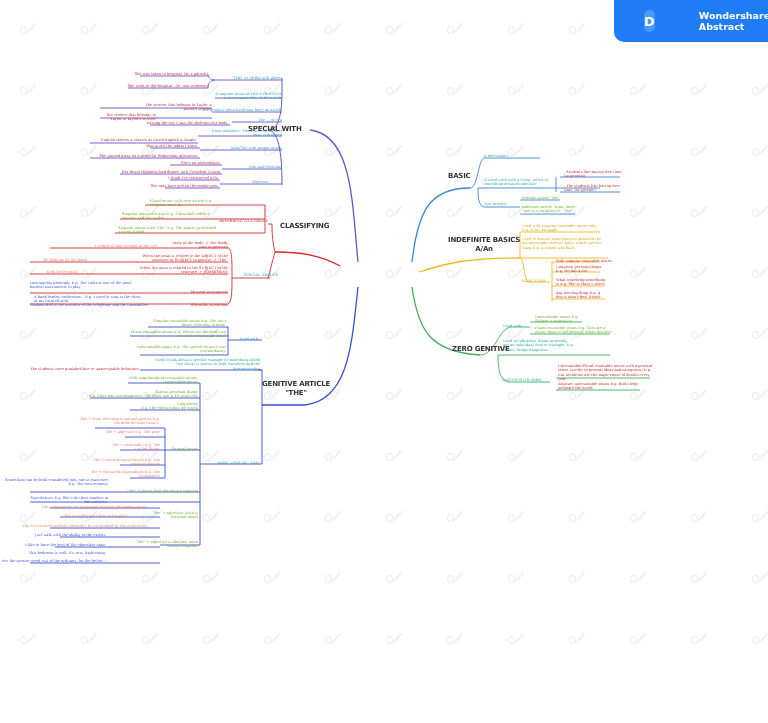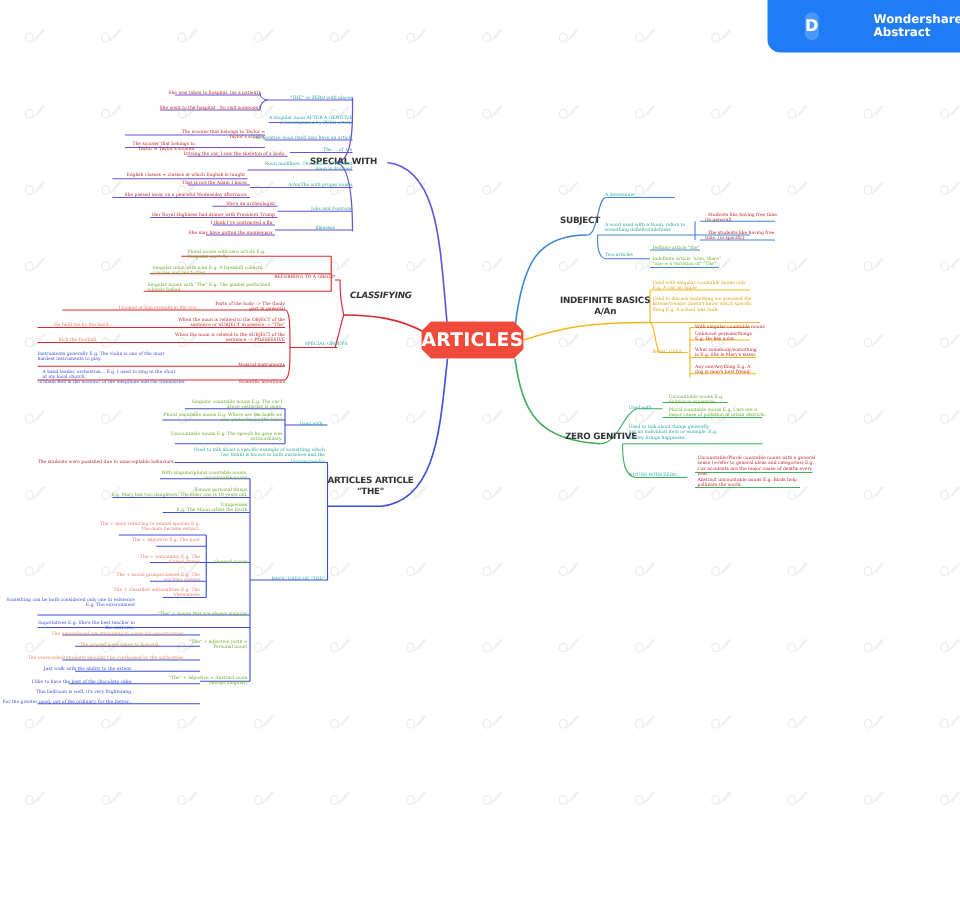--- a/index.html
+++ b/index.html
@@ -867,29 +867,28 @@
   </svg>
 
   <div class="badge">
     <div class="logo">D</div>
     <div class="txt">
       <div>Wondershare</div>
       <div>Abstract</div>
     </div>
   </div>
 
-  <div class="root">ARTICLES</div>
 
   <div class="branch" style="left:248px;top:125px;">SPECIAL WITH</div>
-  <div class="branch" style="left:280px;top:232px;font-style:italic;">CLASSIFYING</div>
+  <div class="branch" style="left:280px;top:222px;">CLASSIFYING</div>
   <div class="branch" style="left:262px;top:380px;">
-    <div>ARTICLES ARTICLE</div>
+    <div>GENITIVE ARTICLE</div>
     <div>"THE"</div>
   </div>
-  <div class="branch" style="left:448px;top:172px;">SUBJECT</div>
+  <div class="branch" style="left:448px;top:172px;">BASIC</div>
   <div class="branch" style="left:448px;top:236px;">
     <div>INDEFINITE BASICS</div>
     <div>A/An</div>
   </div>
   <div class="branch" style="left:452px;top:345px;">ZERO GENITIVE</div>
 
   <div class="node r c-teal" style="right:486px;top:76px;">"THE" or ZERO with places</div>
   <div class="node r c-red" style="right:560px;top:72px;">She was taken to hospital. (as a patient)</div>
   <div class="node r c-red" style="right:560px;top:84px;">She went to the hospital - (to visit someone)</div>
   <div class="node r c-teal" style="right:486px;top:92px;width:70px;white-space:normal;">A singular noun AFTER A GENITIVE is accompanied by ZERO article</div>

